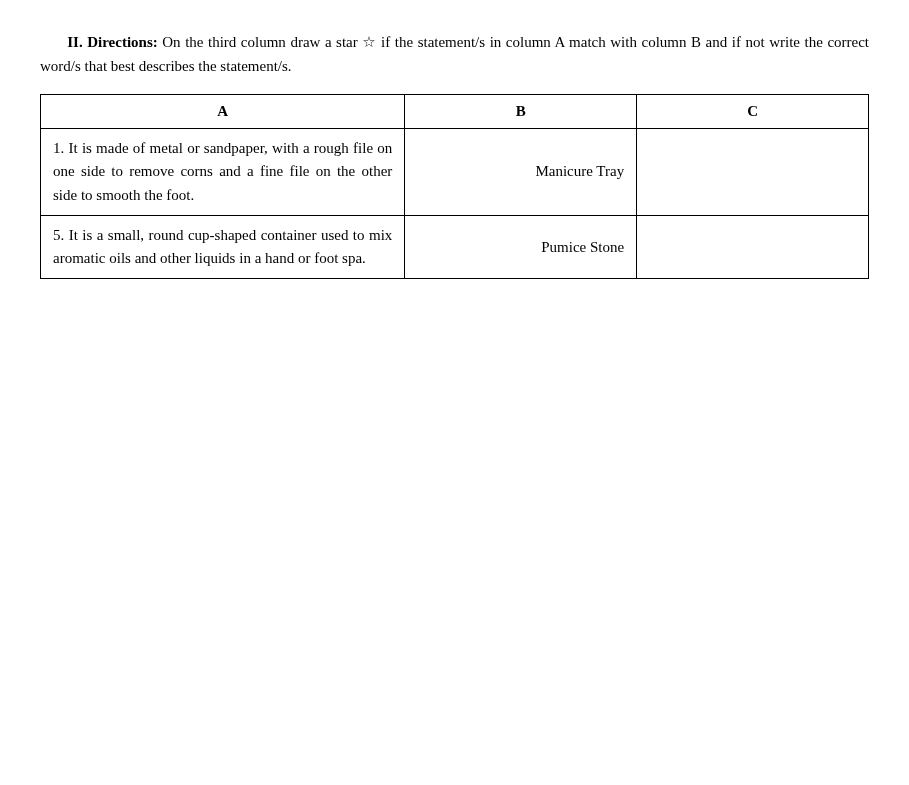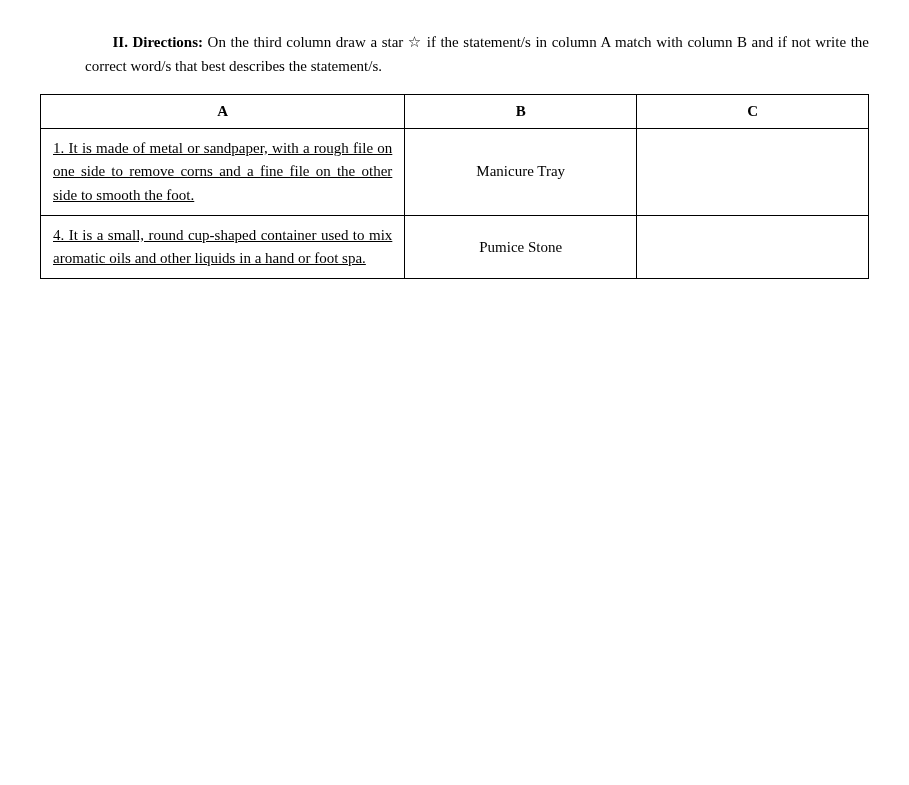--- a/index.html
+++ b/index.html
@@ -13,21 +13,20 @@
       font-family: "Times New Roman", Times, serif;
       font-size: 15px;
       padding: 30px 40px;
       color: #000000;
       width: 909px;
       min-height: 785px;
     }
 
     .directions-section {
       margin-bottom: 16px;
-      margin-left: 45px;
     }
 
     .directions-text {
       line-height: 1.6;
       text-align: justify;
     }
 
     .directions-text .bold {
       font-weight: bold;
     }
@@ -62,26 +61,25 @@
       vertical-align: middle;
     }
 
     .col-c {
       width: 28%;
     }
 
     .row-text {
       text-align: justify;
       line-height: 1.55;
-      text-decoration: underline;
     }
 
     td.col-b {
       vertical-align: middle;
-      text-align: center;
+      text-align: right;
     }
   </style>
 </head>
 <body>
 
 <div class="directions-section">
   <p class="directions-text">
     &nbsp;&nbsp;&nbsp;&nbsp;&nbsp;&nbsp;<span class="bold">II. Directions:</span><span> On the third column draw a star ☆ if the statement/s in column A match with column B and if not write the correct word/s that best describes the statement/s.</span>
   </p>
 </div>
@@ -94,18 +92,18 @@
       <th class="col-c">C</th>
     </tr>
   </thead>
   <tbody id="table-body">
   <tr>
         <td class="col-a row-text">1. It is made of metal or sandpaper, with a rough file on one side to remove corns and a fine file on the other side to smooth the foot.</td>
         <td class="col-b">Manicure Tray</td>
         <td class="col-c"></td>
       </tr>
       <tr>
-        <td class="col-a row-text">4. It is a small, round cup-shaped container used to mix aromatic oils and other liquids in a hand or foot spa.</td>
+        <td class="col-a row-text">5. It is a small, round cup-shaped container used to mix aromatic oils and other liquids in a hand or foot spa.</td>
         <td class="col-b">Pumice Stone</td>
         <td class="col-c"></td>
       </tr>
     </tbody>
 </table>
 
 </body></html>

